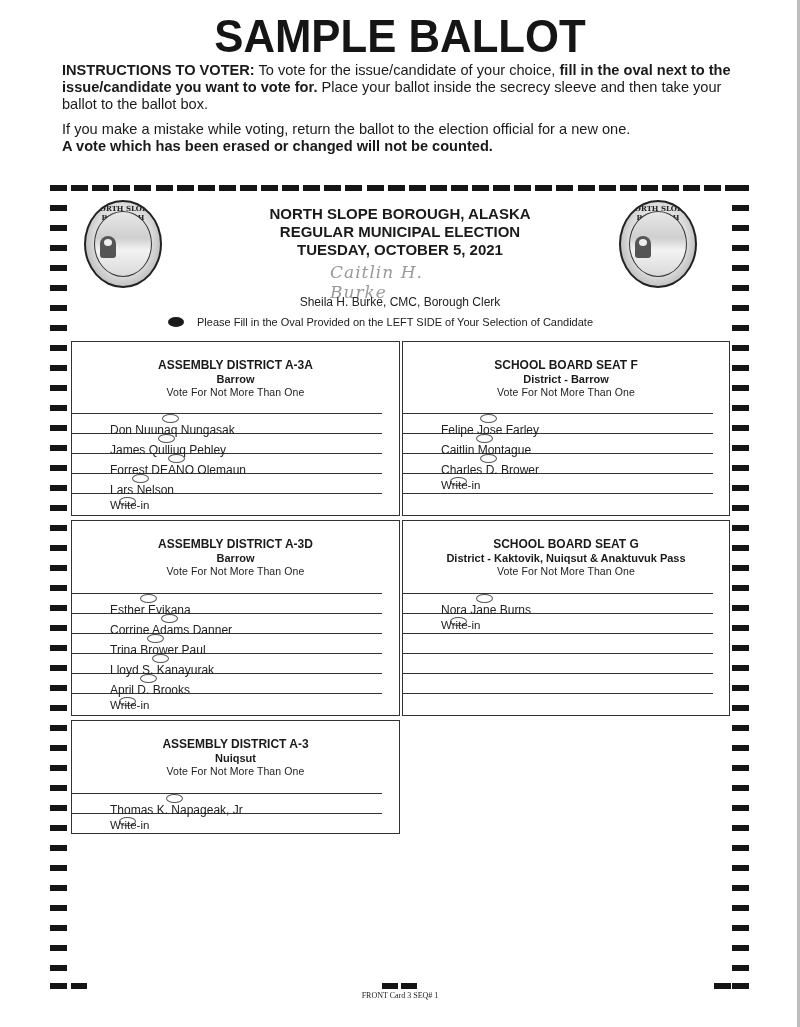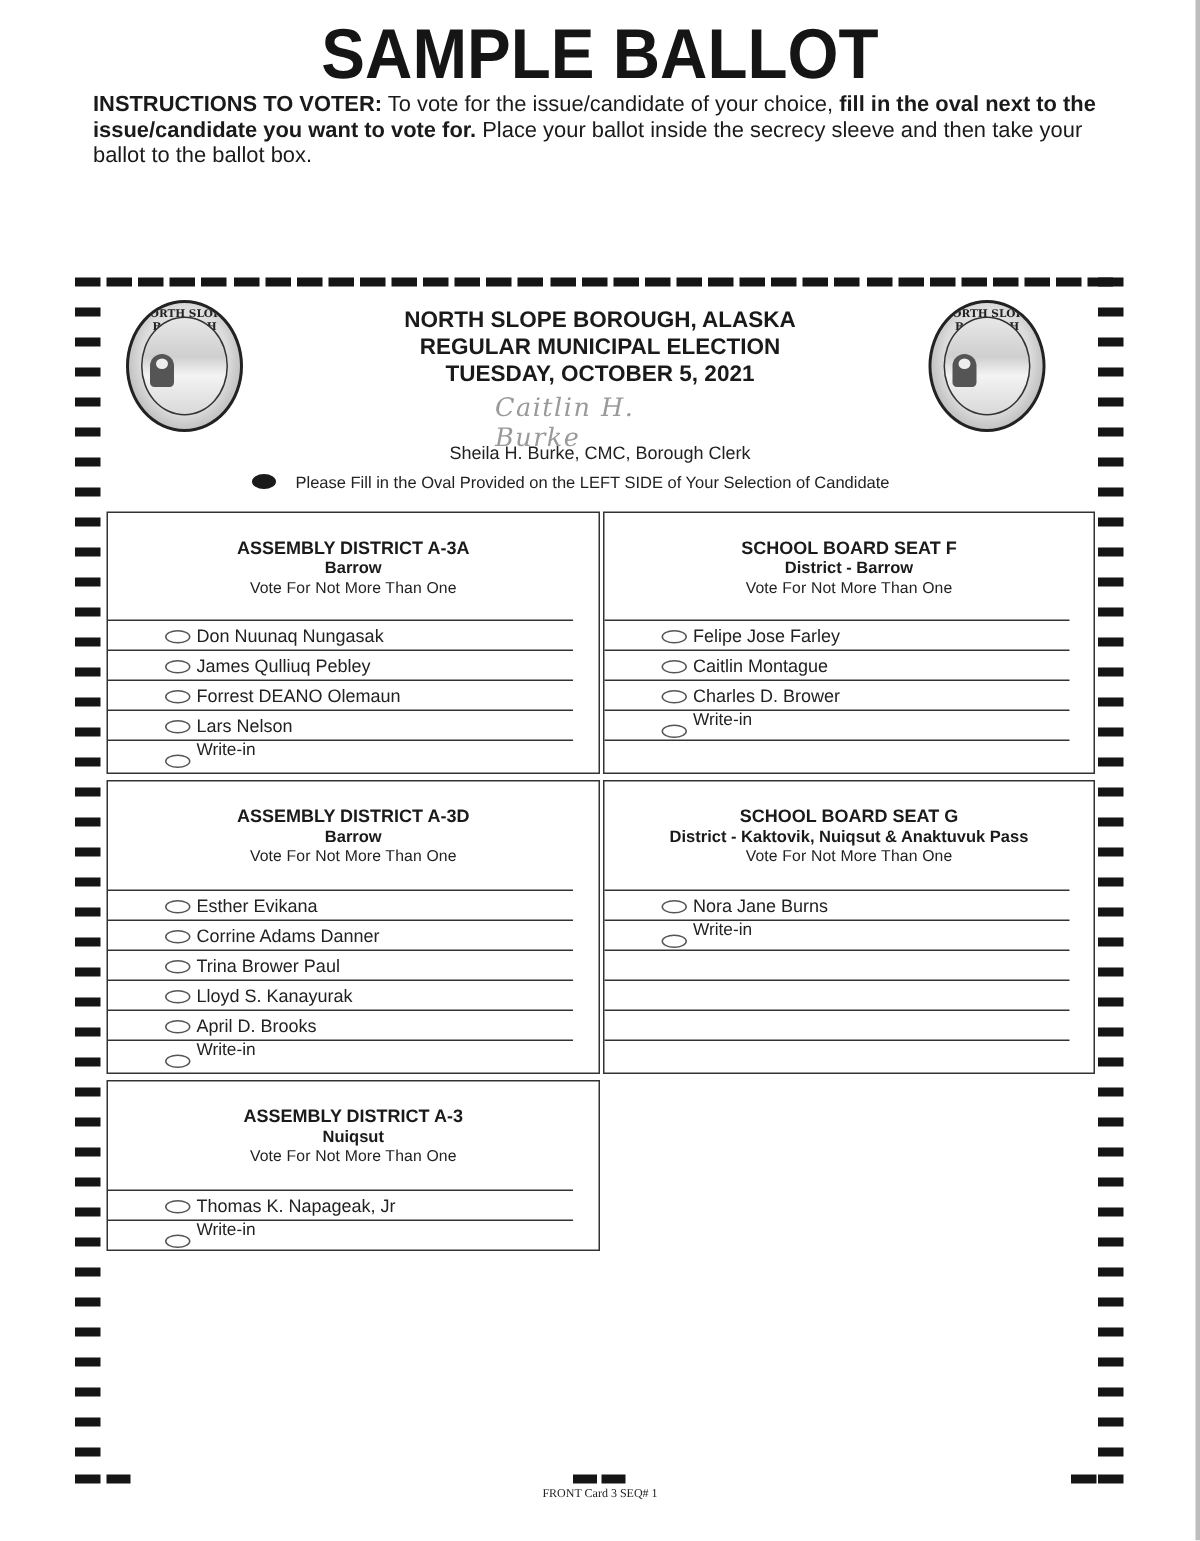--- a/index.html
+++ b/index.html
@@ -24,36 +24,37 @@
   .clerk { position:absolute; left:200px; top:295px; width:400px; text-align:center; font-size:12px; color:#222; }
   .fill-note { position:absolute; left:168px; top:316px; font-size:11px; color:#222; white-space:nowrap; }
   .fill-oval { display:inline-block; width:16px; height:10px; border-radius:50%; background:#1a1a1a; vertical-align:-1px; margin-right:13px; }
 
   .contest { position:absolute; border:1px solid #333; background:#fff; box-sizing:border-box; }
   .c-head { position:absolute; left:0; top:0; width:100%; text-align:center; }
   .c-title { font-weight:bold; font-size:12px; line-height:13px; color:#1a1a1a; margin-top:17px; }
   .c-sub { font-weight:bold; font-size:11px; line-height:14px; color:#1a1a1a; }
   .c-vote { font-size:10.5px; line-height:13px; color:#222; font-weight:normal; letter-spacing:0.1px; }
   .rule { position:absolute; left:0; width:310px; height:1px; background:#333; }
-  .cand { position:absolute; left:38px; height:20px; display:flex; align-items:center; font-size:12px; color:#222; white-space:nowrap; cursor:pointer; }
+  .cand { position:absolute; left:38px; height:20px; display:flex; align-items:center; font-size:12px; color:#222; white-space:nowrap; cursor:pointer;flex-direction:column; }
   .oval { width:17px; height:9px; border:1px solid #555; border-radius:50%; margin-right:4px; box-sizing:border-box; background:#fff; flex:none; }
   .writein .w-label { position:relative; top:-4px; font-size:11.5px; }
   .writein .oval { position:relative; top:3px; }
 
   .footer { position:absolute; left:0; top:991px; width:800px; text-align:center; font-family:"Liberation Serif", serif; font-size:8px; color:#222; }
 </style>
 </head>
 <body>
 
 <div class="page-edge"></div>
 
 <div class="title">SAMPLE BALLOT</div>
 
 <div class="instructions">
   <p><span class="b">INSTRUCTIONS TO VOTER:</span><span> To vote for the issue/candidate of your choice, </span><span class="b">fill in the oval next to the issue/candidate you want to vote for.</span><span>  Place your ballot inside the secrecy sleeve and then take your ballot to the ballot box.</span></p>
+  <p><span>If you make a mistake while voting, return the ballot to the election official for a new one.</span><br><span class="b">A vote which has been erased or changed will not be counted.</span></p>
 </div>
 
 <div id="timing-marks">
     <div class="tm" style="left: 50px; top: 185px; width: 17px; height: 6px;"></div>
     <div class="tm" style="left: 71.1px; top: 185px; width: 17px; height: 6px;"></div>
     <div class="tm" style="left: 92.2px; top: 185px; width: 17px; height: 6px;"></div>
     <div class="tm" style="left: 113.3px; top: 185px; width: 17px; height: 6px;"></div>
     <div class="tm" style="left: 134.4px; top: 185px; width: 17px; height: 6px;"></div>
     <div class="tm" style="left: 155.5px; top: 185px; width: 17px; height: 6px;"></div>
     <div class="tm" style="left: 176.6px; top: 185px; width: 17px; height: 6px;"></div>

